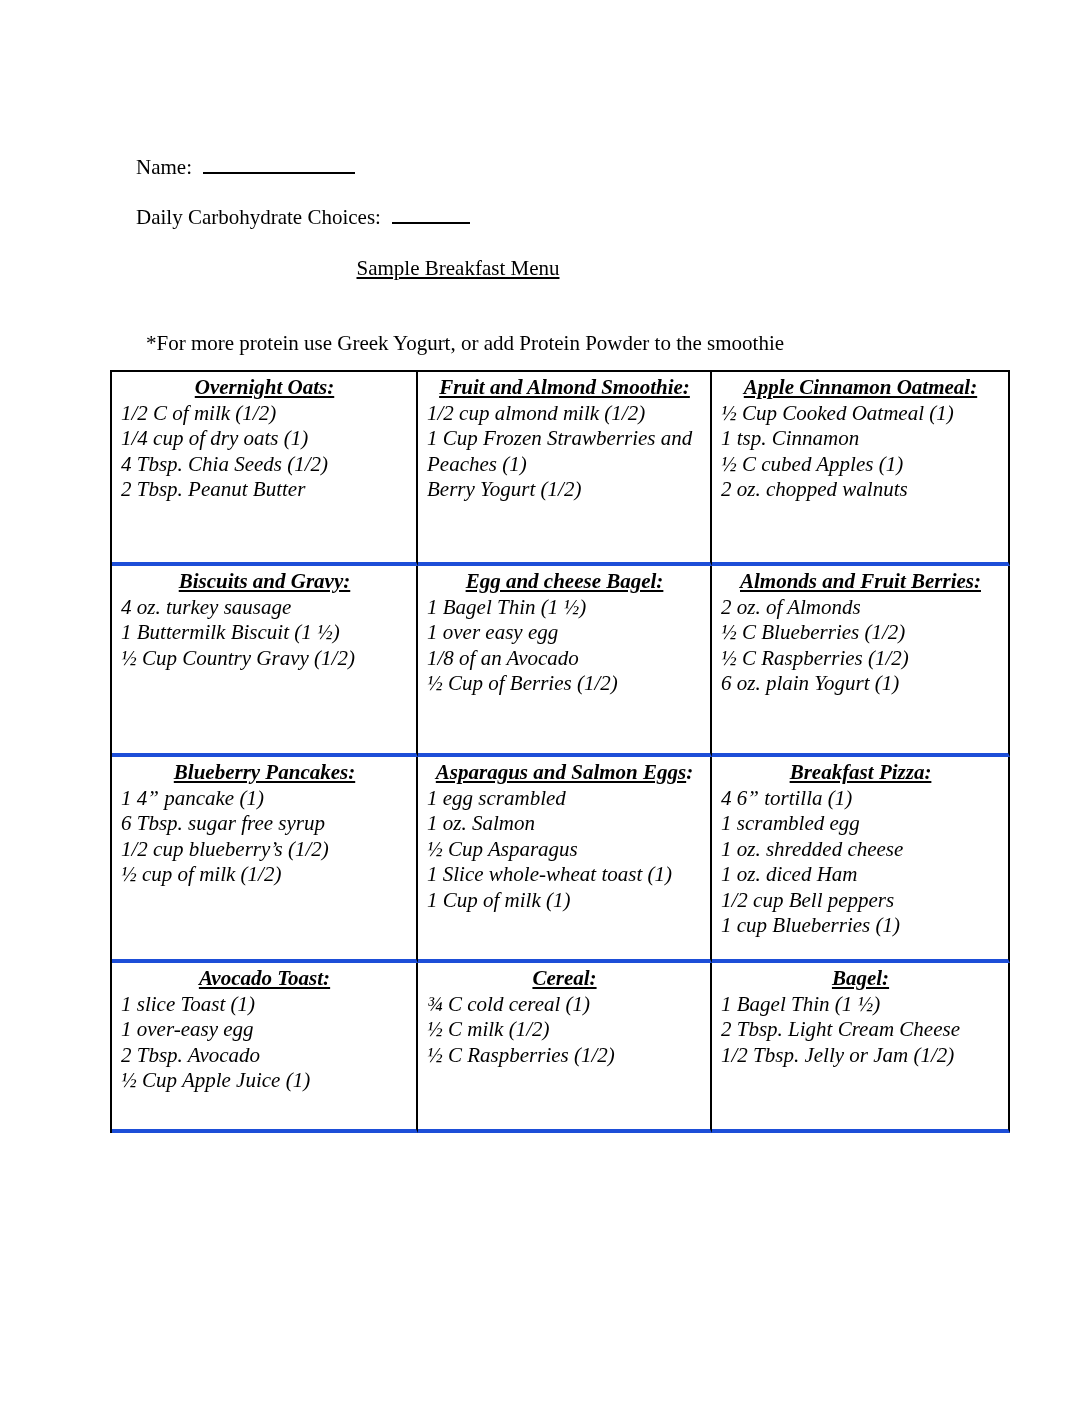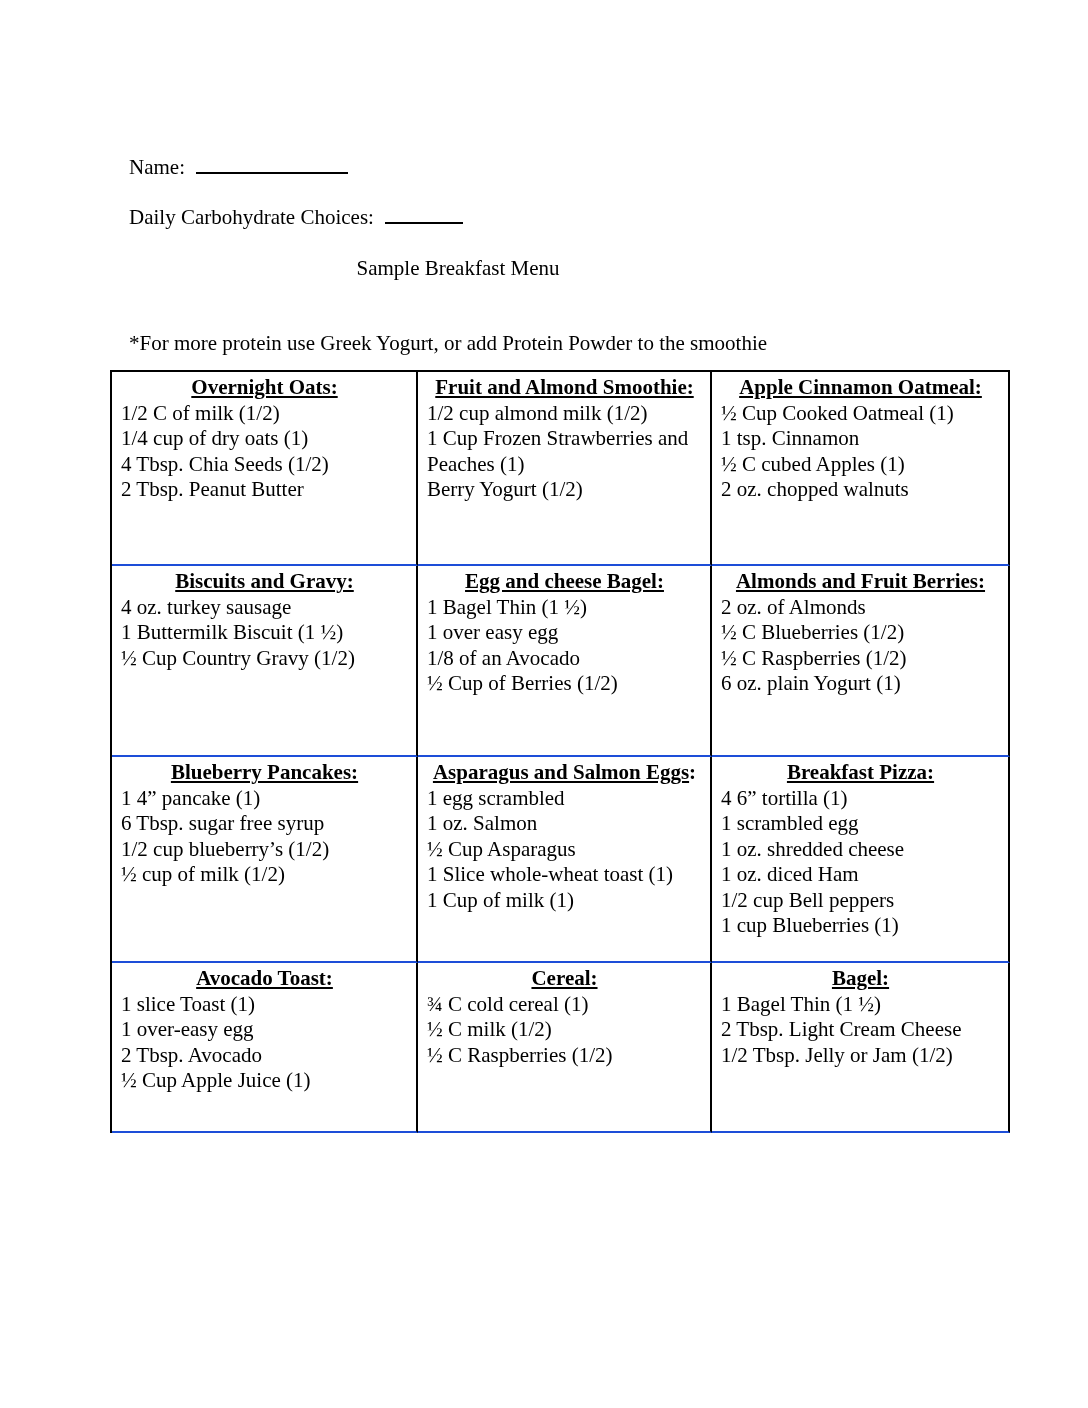--- a/index.html
+++ b/index.html
@@ -8,58 +8,60 @@
     position: relative;
     width: 1088px;
     height: 1408px;
     background: #ffffff;
     color: #000000;
     font-family: "Liberation Serif", "DejaVu Serif", serif;
     overflow: hidden;
   }
   .hdr-row {
     position: absolute;
-    left: 129px;
+    left: 136px;
     font-size: 21px;
     white-space: nowrap;
   }
   .blank-line {
     display: inline-block;
     border-bottom: 2px solid #000;
     height: 19px;
     vertical-align: baseline;
     margin-left: 6px;
   }
   .doc-title {
     position: absolute;
     left: 0;
     top: 256px;
     width: 916px;
     text-align: center;
     font-size: 21px;
+    text-decoration: underline;
   }
   .subtitle { top: 284px; }
-  .note { top: 331px; }
+  .note { top: 331px; margin-left: 10px; }
   .menu-table {
     position: absolute;
     left: 110px;
     top: 370px;
     display: grid;
     grid-template-columns: 306px 294px 298px;
     grid-template-rows: 194px 191px 206px 170px;
     border-top: 2px solid #000;
     border-left: 2px solid #000;
   }
   .menu-cell {
     border-right: 2px solid #000;
-    border-bottom: 2px solid #1d4ed8;
+    border-bottom: 4px solid #1d4ed8;
     padding: 3px 8px 0 9px;
     font-size: 21px;
     line-height: 25.5px;
     overflow: hidden;
+    font-style: italic;
   }
   .cell-title {
     text-align: center;
     font-weight: bold;
   }
   .cell-title .u { text-decoration: underline; }
   .ingredient { font-weight: normal; }
 </style>
 </head>
 <body>

